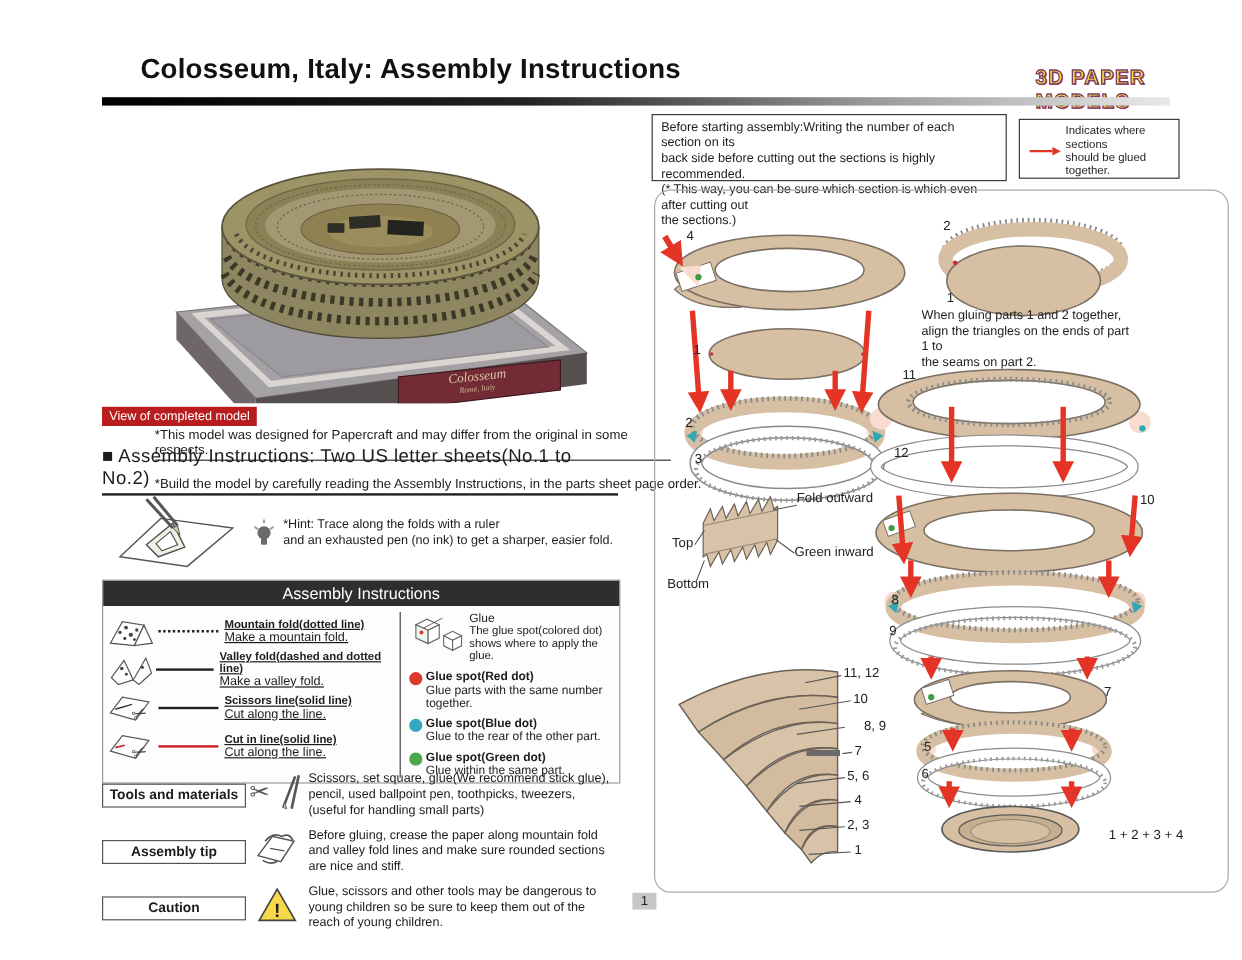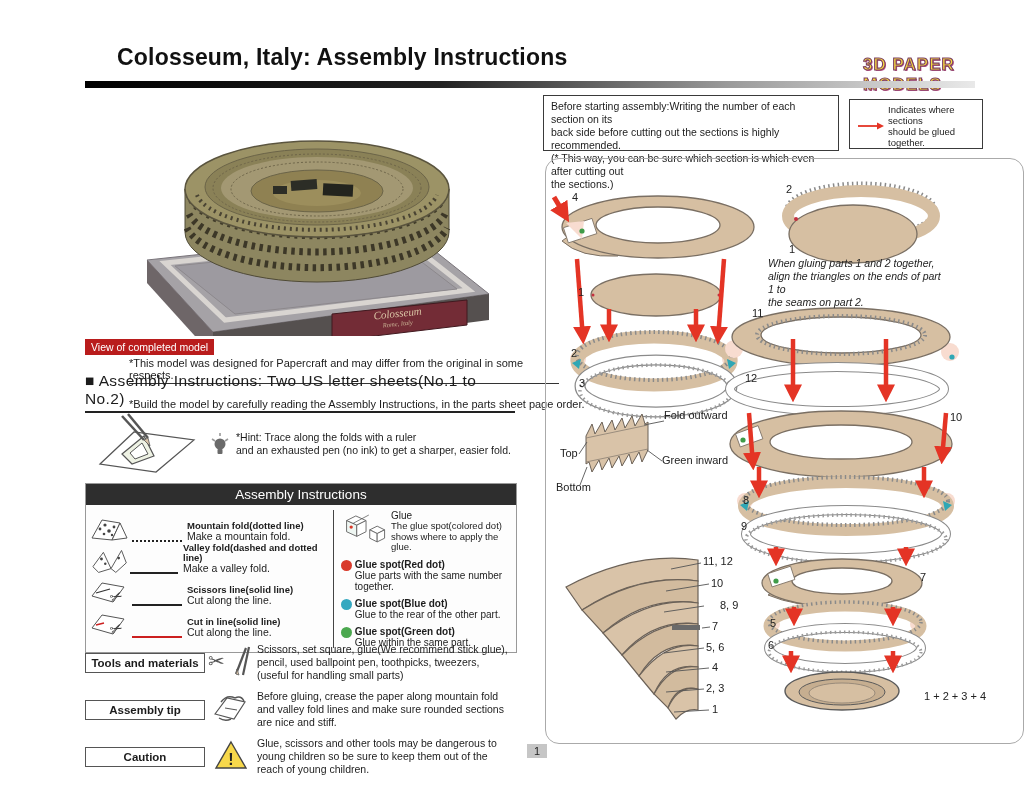--- a/index.html
+++ b/index.html
@@ -14,37 +14,37 @@
   .caption{background:#b91c1c;color:#fff;font-size:10.5px;padding:2px 6px;display:inline-block;}
   .small{font-size:11px;margin-left:44px;}
   .tiny{font-size:10.5px;line-height:13px;}
   .heading{font-size:15.5px;letter-spacing:.4px;border-bottom:2px solid #222;padding-bottom:3px;width:430px;}
   .notebox{border:1.5px solid #3a3a3a;font-size:10.5px;line-height:13px;padding:4px 7px;}
   .legend{width:430px;border:1px solid #999;background:#fdfdfd;}
   .legend-head{background:#2e2e2e;color:#fff;text-align:center;font-size:13.5px;padding:3px 0;}
   .legend-body{display:flex;padding:5px 4px 4px 4px;}
   .lcol{width:244px;}
   .rcol{width:172px;border-left:1px solid #444;padding-left:7px;}
-  .fold-row{display:flex;align-items:flex-end;height:32px;}
+  .fold-row{display:flex;align-items:center;height:32px;text-decoration:underline;}
   .sample{width:50px;margin:0 5px 0 2px;}
   .ft{font-size:9.5px;font-weight:bold;line-height:10px;}
   .fd{font-size:10.5px;line-height:11px;}
   .dot{width:11px;height:11px;border-radius:50%;display:inline-block;margin:1px 3px 0 0;flex:none;}
   .dot-red{background:#d93a2b;} .dot-green{background:#4ba84f;} .dot-blue{background:#35a8c0;}
   .glue-item{display:flex;margin-top:6px;}
   .gt{font-size:10px;font-weight:bold;line-height:11px;}
   .gd{font-size:10px;line-height:11px;}
   .info-row{display:flex;align-items:center;margin-bottom:8px;}
   .info-label{width:118px;border:1.3px solid #555;text-align:center;font-weight:bold;
               font-size:11.5px;padding:3px 0;flex:none;}
   .info-icon{width:52px;text-align:center;flex:none;}
   .info-text{font-size:10.5px;line-height:13px;}
   .panel{border:1.5px solid #aaa;border-radius:14px;width:477px;height:584px;}
   .plabel{position:absolute;font-size:11px;color:#222;}
-  .pnote{position:absolute;font-size:10.5px;line-height:13px;color:#222;font-style:italic;}
+  .pnote{position:absolute;font-size:10.5px;line-height:13px;color:#222;}
   .pagenum{background:#c6c6c6;font-size:11px;text-align:center;width:20px;padding:1px 0;color:#222;}
 </style>
 </head>
 <body>
 
 <div class="page">
 
   <div class="abs title" style="left:85px;top:44px;margin-left:32px;">Colosseum, Italy: Assembly Instructions</div>
   <div class="abs logo" style="left:863px;top:55px;">3D PAPER MODELS</div>
   <div class="abs rule" style="left:85px;top:81px;width:890px;"></div>

